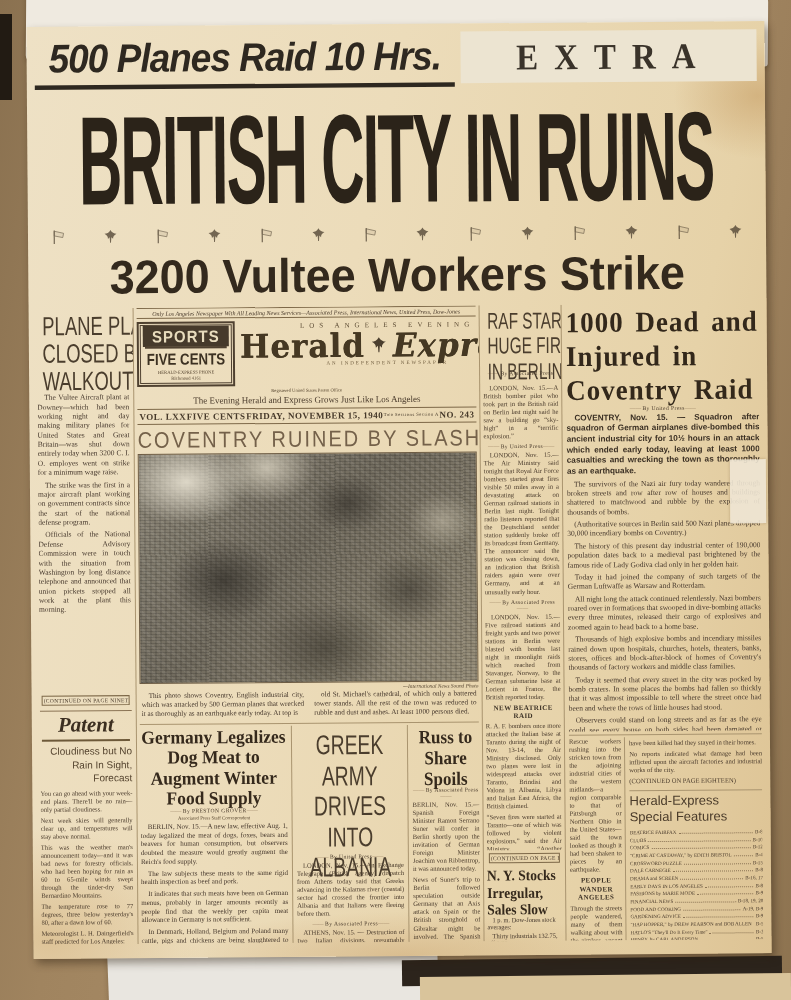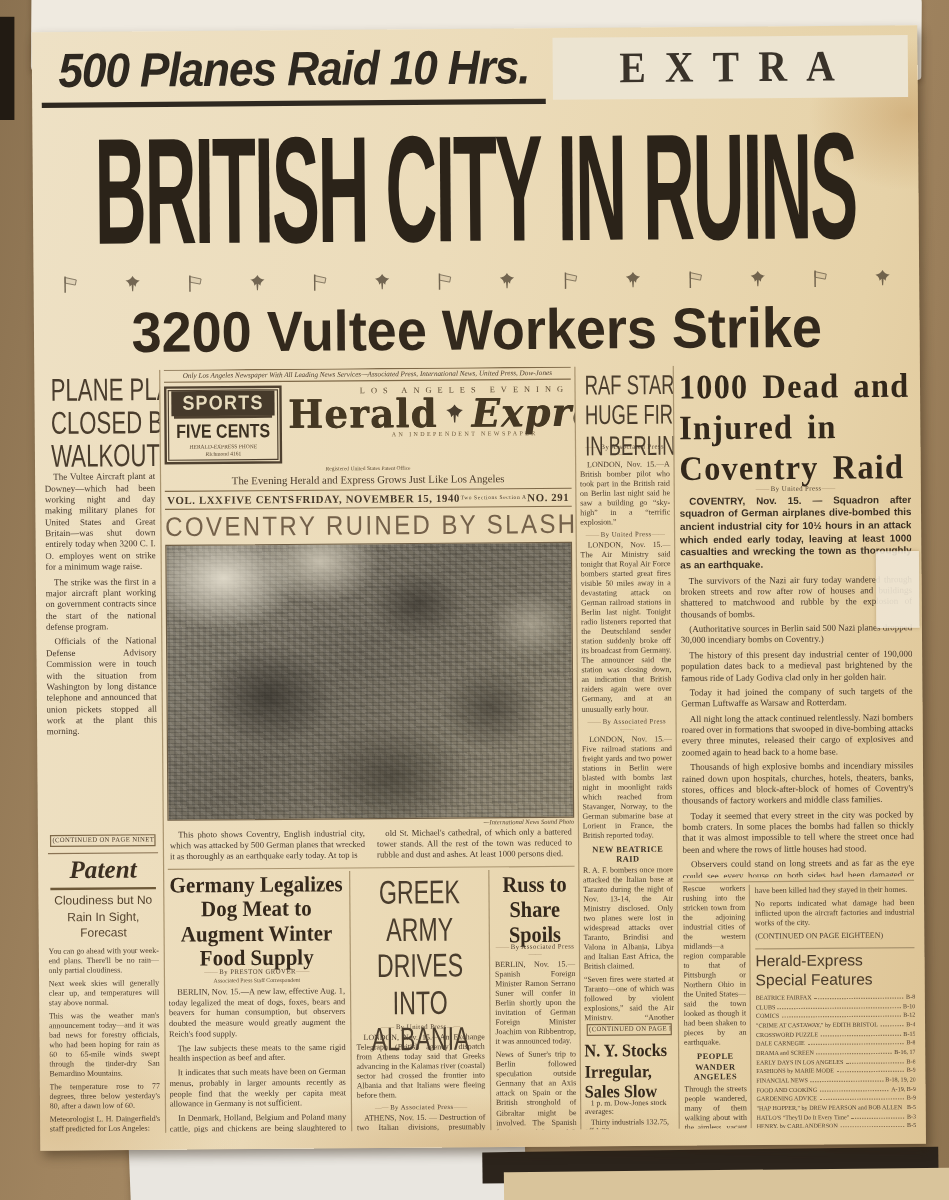--- a/index.html
+++ b/index.html
@@ -76,21 +76,21 @@
   .subhead-caps{font-size:7px;font-weight:bold;text-align:center;color:#3d3226;margin:3px 0 2px;letter-spacing:.4px;}
 
   
   .plane-head{
     font-family:"Liberation Sans",sans-serif;font-weight:normal;color:#4a3d2d;
     font-size:21px;line-height:1.05;text-align:center;transform:scale(.88,1.25);transform-origin:top center;
     margin:2px 0 14px;white-space:nowrap;
   }
   .weather-box{margin-top:5px;border-top:1px solid #8a7354;}
   .weather-title{font-family:"Liberation Serif",serif;font-weight:bold;font-style:italic;font-size:21px;text-align:center;color:#3c2f21;border-bottom:2px solid #6d5939;margin:1px 2px 3px;padding-bottom:2px;}
-  .weather-sub{font-family:"Liberation Sans",sans-serif;font-size:10px;color:#55442f;text-align:center;line-height:1.35;margin-bottom:4px;}
+  .weather-sub{font-family:"Liberation Sans",sans-serif;font-size:10px;color:#55442f;text-align:right;line-height:1.35;margin-bottom:4px;}
 
   
   .services{font-size:6px;font-style:italic;text-align:center;border:1px solid #7d6848;border-left:none;border-right:none;padding:1.5px 0;color:#4a3b2c;white-space:nowrap;overflow:hidden;}
   .masthead{display:flex;align-items:stretch;margin-top:3px;}
   .sports-box{width:92px;border:2px solid #4f4130;padding:1px;margin-right:5px;flex:none;}
   .sports-inner{border:1px solid #4f4130;padding:1px 2px;text-align:center;}
   .sports-label{background:#463a2b;color:#e8dcbd;font-family:"Liberation Sans",sans-serif;font-weight:bold;font-size:15px;letter-spacing:1px;padding:1px 0;transform:scaleY(1.1);}
   .price-label{font-family:"Liberation Sans",sans-serif;font-weight:bold;font-size:14px;color:#3c3122;border-top:2px solid #4f4130;margin-top:2px;padding-top:1px;transform:scale(.95,1.15);}
   .phone{font-size:4.6px;color:#55442f;margin-top:3px;line-height:1.3;}
   .nameplate{flex:1;text-align:center;position:relative;}
@@ -287,38 +287,38 @@
           <div class="indep">AN INDEPENDENT NEWSPAPER</div>
         </div>
       </div>
       <div class="registered">Registered United States Patent Office</div>
       <div class="slogan">The Evening Herald and Express Grows Just Like Los Angeles</div>
       <div class="dateline">
         <span>VOL. LXX</span>
         <span>FIVE CENTS</span>
         <span>FRIDAY, NOVEMBER 15, 1940</span>
         <span class="sections">Two Sections Section A</span>
-        <span>NO. 291</span>
+        <span>NO. 243</span>
       </div>
       <div class="cov-banner">COVENTRY RUINED BY SLASHING AIR ATTACK</div>
       <div class="photo"></div>
       <div class="photo-credit">—International News Sound Photo</div>
       <div class="caption">
           <p>This photo shows Coventry, English industrial city, which was attacked by 500 German planes that wrecked it as thoroughly as an earthquake early today. At top is</p>
           <p>old St. Michael's cathedral, of which only a battered tower stands. All the rest of the town was reduced to rubble and dust and ashes. At least 1000 persons died.</p>
         </div>
 
       <div class="subcols">
         <div class="sub sub-germany">
           <div class="germany-head">Germany Legalizes Dog Meat to Augment Winter Food Supply</div>
           <div class="byline">By PRESTON GROVER</div>
           <div style="font-size:4.8px;text-align:center;color:#5a4932;margin-bottom:2px;">Associated Press Staff Correspondent</div>
           <div class="body-text" style="font-size:7px;">
               <p>BERLIN, Nov. 15.—A new law, effective Aug. 1, today legalized the meat of dogs, foxes, bears and beavers for human consumption, but observers doubted the measure would greatly augment the Reich's food supply.</p>
-              <p>The law subjects these meats to the same rigid health inspection as beef and after.</p>
+              <p>The law subjects these meats to the same rigid health inspection as beef and pork.</p>
               <p>It indicates that such meats have been on German menus, probably in larger amounts recently as people find that the weekly per capita meat allowance in Germany is not sufficient.</p>
               <p>In Denmark, Holland, Belgium and Poland many cattle, pigs and chickens are being slaughtered to meet food shortages. But the Germans say that food supplies in these countries are large and that only Norway may be expected to have difficulties with the bread ration.</p>
             </div>
 
         </div>
         <div class="sub sub-greek">
           <div class="greek-head">
             <div>GREEK ARMY</div>
             <div>DRIVES INTO</div>
             <div>ALBANIA</div>

